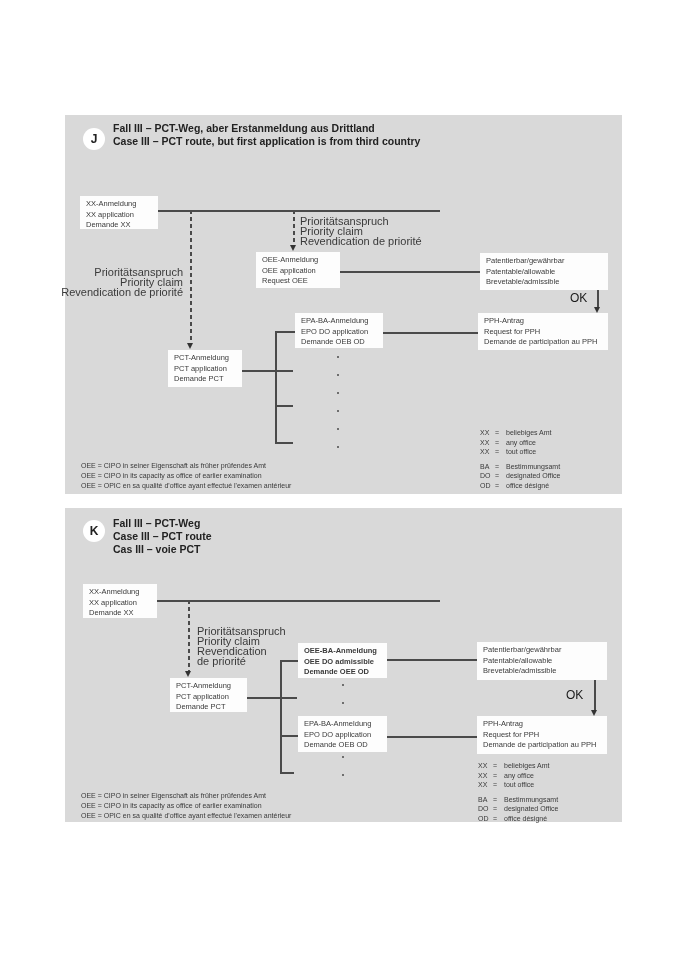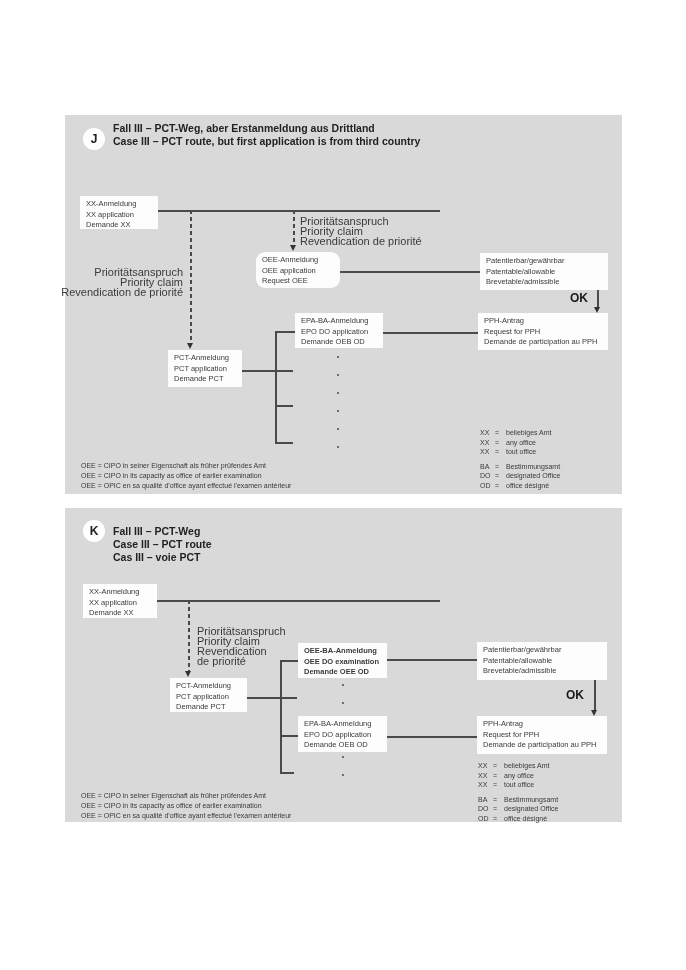--- a/index.html
+++ b/index.html
@@ -14,21 +14,21 @@
   .fbox{position:absolute;background:#fdfdfd;color:#3a3a3a;font-size:7.5px;line-height:10.5px;
         padding:3px 0 0 6px;box-sizing:border-box;white-space:nowrap;}
   .hline{position:absolute;height:1.5px;background:#4a4a4a;}
   .vline{position:absolute;width:1.5px;background:#4a4a4a;}
   .dline{position:absolute;width:1.5px;
          background:repeating-linear-gradient(to bottom,#4a4a4a 0 4px,transparent 4px 7px);}
   .arr{position:absolute;width:0;height:0;border-left:3.5px solid transparent;
        border-right:3.5px solid transparent;border-top:6px solid #333;}
   .lbl{position:absolute;font-size:11px;line-height:10px;color:#3a3a3a;white-space:nowrap;}
   .lbl-r{text-align:right;}
-  .ok{position:absolute;font-weight:bold;font-size:12px;color:#1a1a1a;}
+  .ok{position:absolute;font-weight:normal;font-size:12px;color:#1a1a1a;}
   .dot{position:absolute;width:2px;height:2px;border-radius:50%;background:#4a4a4a;}
   .legend{position:absolute;font-size:7px;line-height:9.5px;color:#3a3a3a;}
   .lg-row{display:flex;white-space:nowrap;}
   .lg-a{width:15px;}
   .lg-e{width:11px;}
   .lg-gap{height:5px;}
   .fnote{position:absolute;font-size:7px;line-height:10px;color:#3a3a3a;white-space:nowrap;}
 </style>
 </head>
 <body>
@@ -41,21 +41,21 @@
     <div class="ptitle" style="left:48px;top:7px;">
       <div>Fall III – PCT-Weg, aber Erstanmeldung aus Drittland</div>
       <div>Case III – PCT route, but first application is from third country</div>
     </div>
 
     <div class="fbox" style="left:15px;top:81px;width:78px;height:33px;">
       <div>XX-Anmeldung</div>
       <div>XX application</div>
       <div>Demande XX</div>
     </div>
-    <div class="fbox" style="left:191px;top:137px;width:84px;height:36px;border-radius:9px;">
+    <div class="fbox" style="left:191px;top:137px;width:84px;height:36px;">
       <div>OEE-Anmeldung</div>
       <div>OEE application</div>
       <div>Request OEE</div>
     </div>
     <div class="fbox" style="left:103px;top:235px;width:74px;height:37px;">
       <div>PCT-Anmeldung</div>
       <div>PCT application</div>
       <div>Demande PCT</div>
     </div>
     <div class="fbox" style="left:230px;top:198px;width:88px;height:35px;">
@@ -147,39 +147,39 @@
     <div class="fnote" style="left:16px;top:346px;">
       <div>OEE = CIPO in seiner Eigenschaft als früher prüfendes Amt</div>
       <div>OEE = CIPO in its capacity as office of earlier examination</div>
       <div>OEE = OPIC en sa qualité d'office ayant effectué l'examen antérieur</div>
     </div>
   </div>
 
   <div class="panel panel-k">
 
     <div class="badge" style="left:18px;top:12px;">K</div>
-    <div class="ptitle" style="left:48px;top:9px;margin-top:8px;">
+    <div class="ptitle" style="left:48px;top:9px;">
       <div>Fall III – PCT-Weg</div>
       <div>Case III – PCT route</div>
       <div>Cas III – voie PCT</div>
     </div>
 
     <div class="fbox" style="left:18px;top:76px;width:74px;height:34px;">
       <div>XX-Anmeldung</div>
       <div>XX application</div>
       <div>Demande XX</div>
     </div>
     <div class="fbox" style="left:105px;top:170px;width:77px;height:34px;">
       <div>PCT-Anmeldung</div>
       <div>PCT application</div>
       <div>Demande PCT</div>
     </div>
     <div class="fbox" style="left:233px;top:135px;width:89px;height:35px;font-weight:bold;">
       <div>OEE-BA-Anmeldung</div>
-      <div>OEE DO examination</div>
+      <div>OEE DO admissible</div>
       <div>Demande OEE OD</div>
     </div>
     <div class="fbox" style="left:233px;top:208px;width:89px;height:36px;">
       <div>EPA-BA-Anmeldung</div>
       <div>EPO DO application</div>
       <div>Demande OEB OD</div>
     </div>
     <div class="fbox" style="left:412px;top:134px;width:130px;height:38px;">
       <div>Patentierbar/gewährbar</div>
       <div>Patentable/allowable</div>

